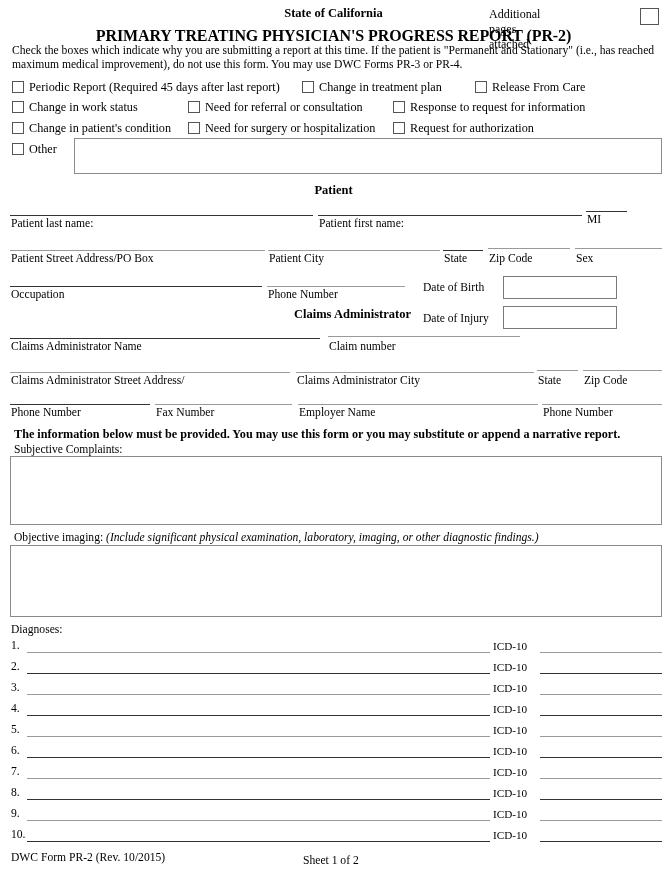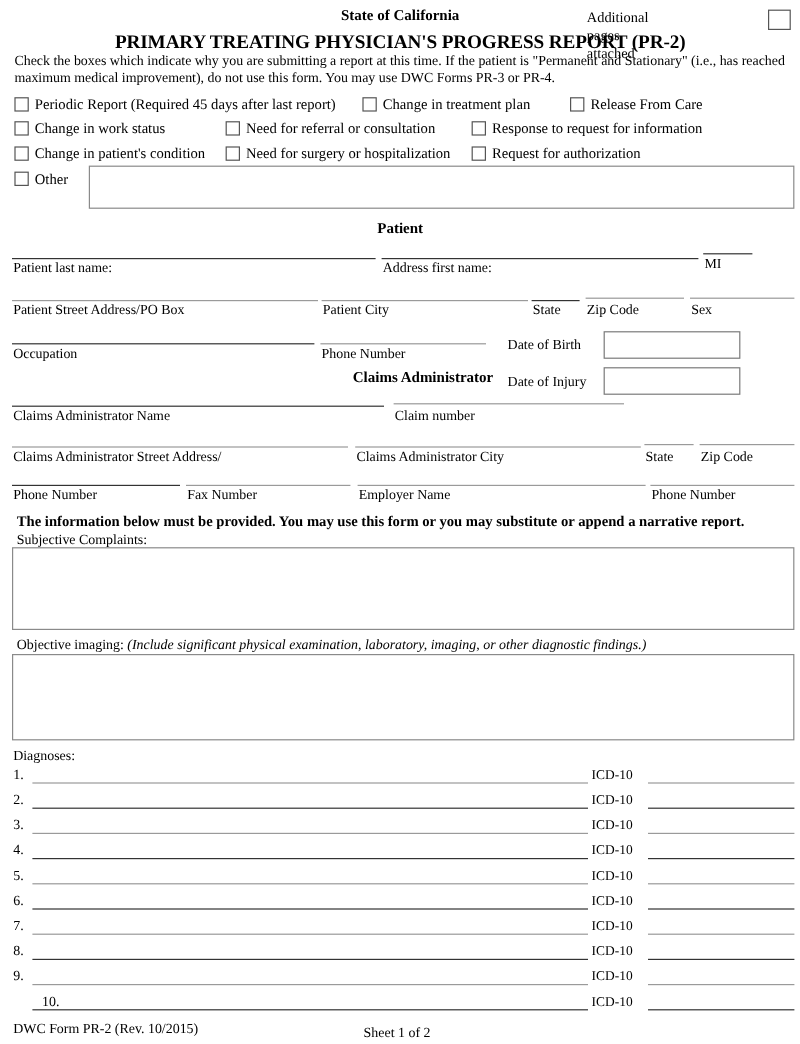--- a/index.html
+++ b/index.html
@@ -154,21 +154,21 @@
     <span class="cb"></span><span class="lbl">Other</span>
   </div>
   <div class="abs other-box"></div>
 
   <div class="abs sec-head" style="top:183px; left:0; width:667px;">Patient</div>
 
   <div class="abs uline" style="top:215px; left:10px; width:303px;"></div>
   <div class="abs flabel" style="top:217px; left:11px;">Patient last name:</div>
 
   <div class="abs uline" style="top:215px; left:318px; width:264px;"></div>
-  <div class="abs flabel" style="top:217px; left:319px;">Address first name:</div>
+  <div class="abs flabel" style="top:217px; left:319px;">Patient first name:</div>
 
   <div class="abs uline" style="top:211px; left:586px; width:41px;"></div>
   <div class="abs flabel" style="top:213px; left:587px;">MI</div>
 
   <div class="abs uline light" style="top:250px; left:10px; width:255px;"></div>
   <div class="abs flabel" style="top:252px; left:11px;">Patient Street Address/PO Box</div>
 
   <div class="abs uline light" style="top:250px; left:268px; width:172px;"></div>
   <div class="abs flabel" style="top:252px; left:269px;">Patient City</div>
 
@@ -275,21 +275,21 @@
   <div class="abs dx-num" style="top:786px; left:11px;">8.</div>
   <div class="abs uline" style="top:799px; left:27px; width:463px;"></div>
   <div class="abs icd-lbl" style="top:787px; left:493px;">ICD-10</div>
   <div class="abs uline" style="top:799px; left:540px; width:122px;"></div>
 
   <div class="abs dx-num" style="top:807px; left:11px;">9.</div>
   <div class="abs uline light" style="top:820px; left:27px; width:463px;"></div>
   <div class="abs icd-lbl" style="top:808px; left:493px;">ICD-10</div>
   <div class="abs uline light" style="top:820px; left:540px; width:122px;"></div>
 
-  <div class="abs dx-num" style="top:828px; left:11px;margin-left:24px;">10.</div>
+  <div class="abs dx-num" style="top:828px; left:11px;">10.</div>
   <div class="abs uline" style="top:841px; left:27px; width:463px;"></div>
   <div class="abs icd-lbl" style="top:829px; left:493px;">ICD-10</div>
   <div class="abs uline" style="top:841px; left:540px; width:122px;"></div>
 
   <div class="abs foot" style="top:851px; left:11px;">DWC Form PR-2 (Rev. 10/2015)</div>
   <div class="abs foot" style="top:854px; left:303px;">Sheet 1 of  2</div>
 
 </div>
 
 </body></html>

